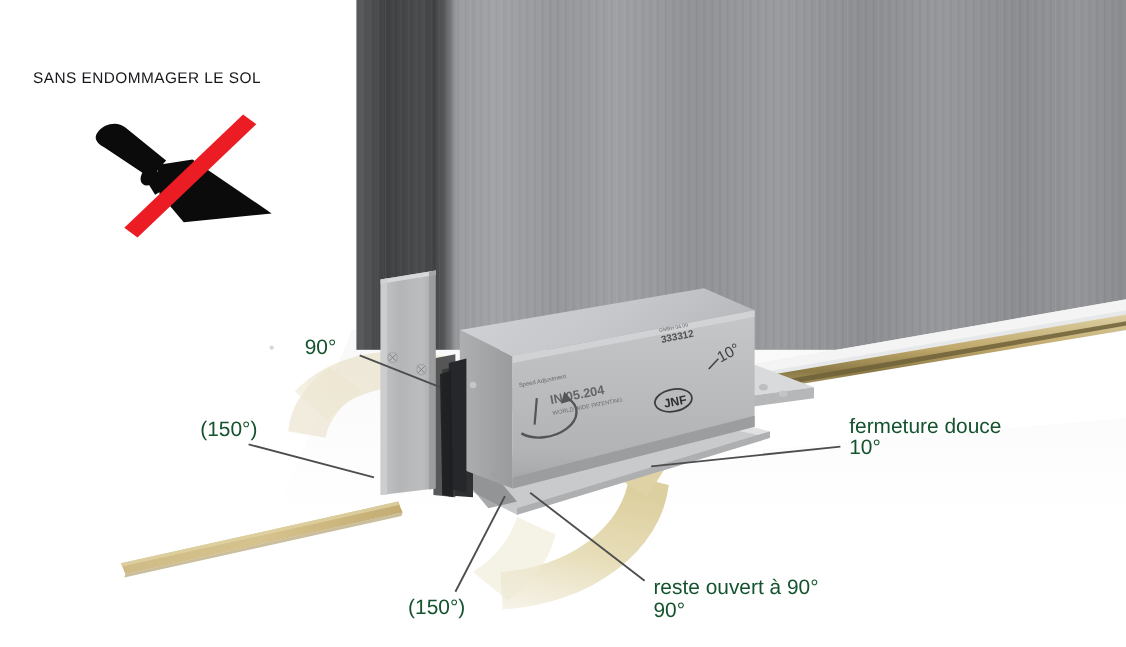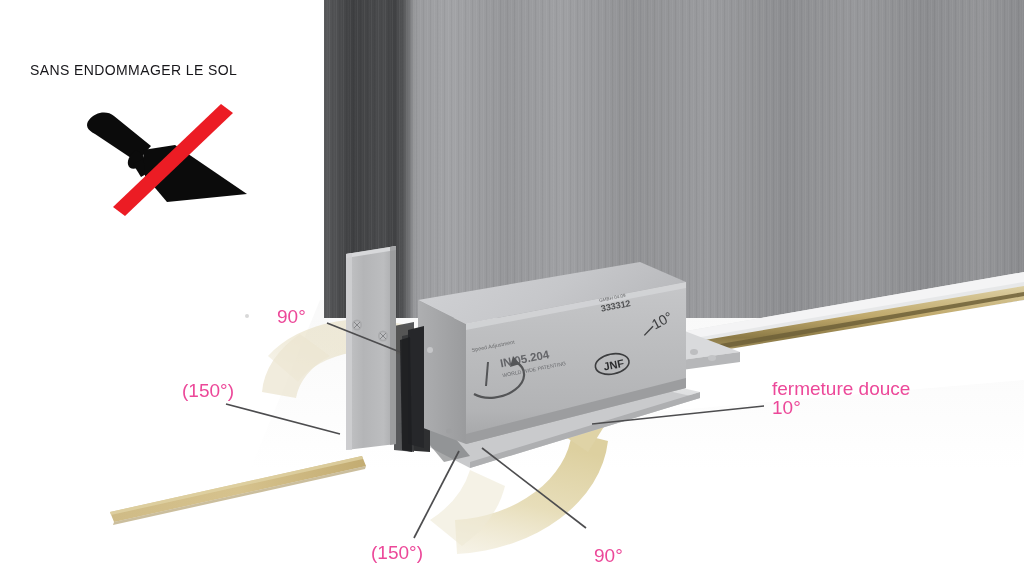--- a/index.html
+++ b/index.html
@@ -15,21 +15,21 @@
   .heading{
     position:absolute;left:30px;top:62px;
     font-size:14px;letter-spacing:.4px;
     color:#17161a;white-space:nowrap;
     font-family:"Liberation Sans", sans-serif;
   }
   .trowel-wrap{position:absolute;left:75px;top:98px;width:185px;height:125px;}
 
   
   .lbl{
-    position:absolute;color:#ec4899;
+    position:absolute;color:#14532d;
     font-size:19px;line-height:23px;white-space:nowrap;
     font-family:"Liberation Sans", sans-serif;
   }
   .lbl-90-left{left:277px;top:305px;}
   .lbl-150-left{left:182px;top:379px;}
   .lbl-fermeture{left:772px;top:377px;}
   .lbl-10{left:772px;top:396px;}
   .lbl-reste{left:594px;top:523px;}
   .lbl-90-bottom{left:594px;top:544px;}
   .lbl-150-bottom{left:371px;top:541px;}
@@ -293,16 +293,17 @@
       <path d="M68 52 L 100 47 L 172 96 L 92 104 L 70 78 Z" fill="#0b0b0b"></path>
 
       <path d="M146 6 L 158 15 L 50 118 L 38 109 Z" fill="#ec1c24"></path>
     </svg>
   </div>
 
   <div class="lbl lbl-90-left">90°</div>
   <div class="lbl lbl-150-left">(150°)</div>
   <div class="lbl lbl-fermeture">fermeture douce</div>
   <div class="lbl lbl-10">10°</div>
+  <div class="lbl lbl-reste">reste ouvert à 90°</div>
   <div class="lbl lbl-90-bottom">90°</div>
   <div class="lbl lbl-150-bottom">(150°)</div>
 
 </div>
 
 </body></html>

